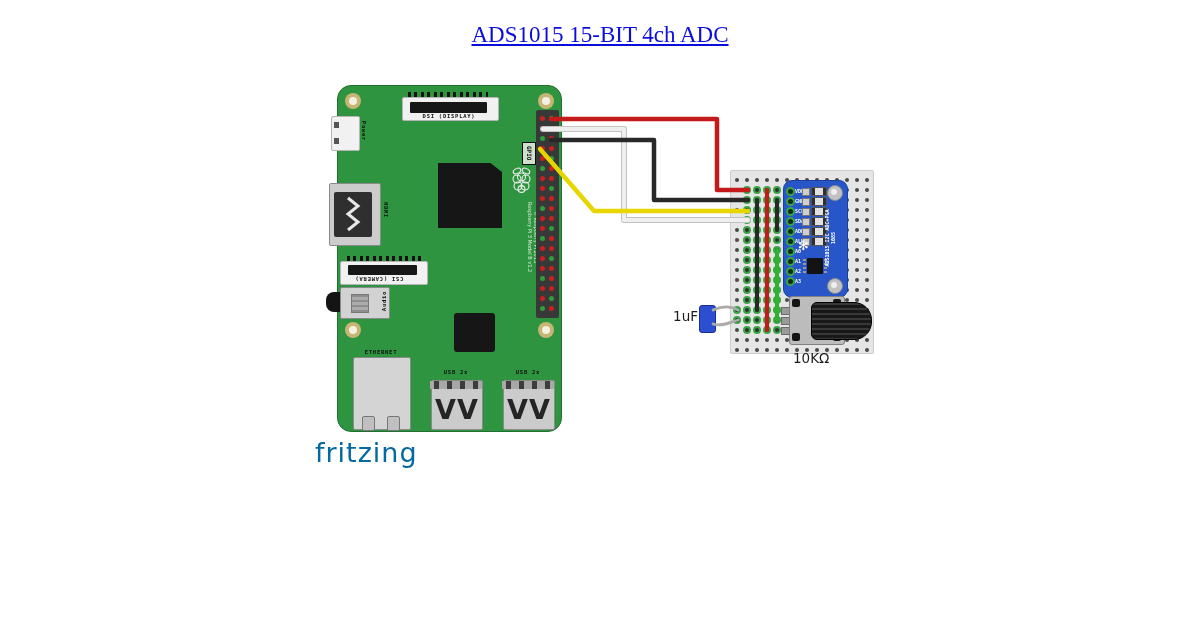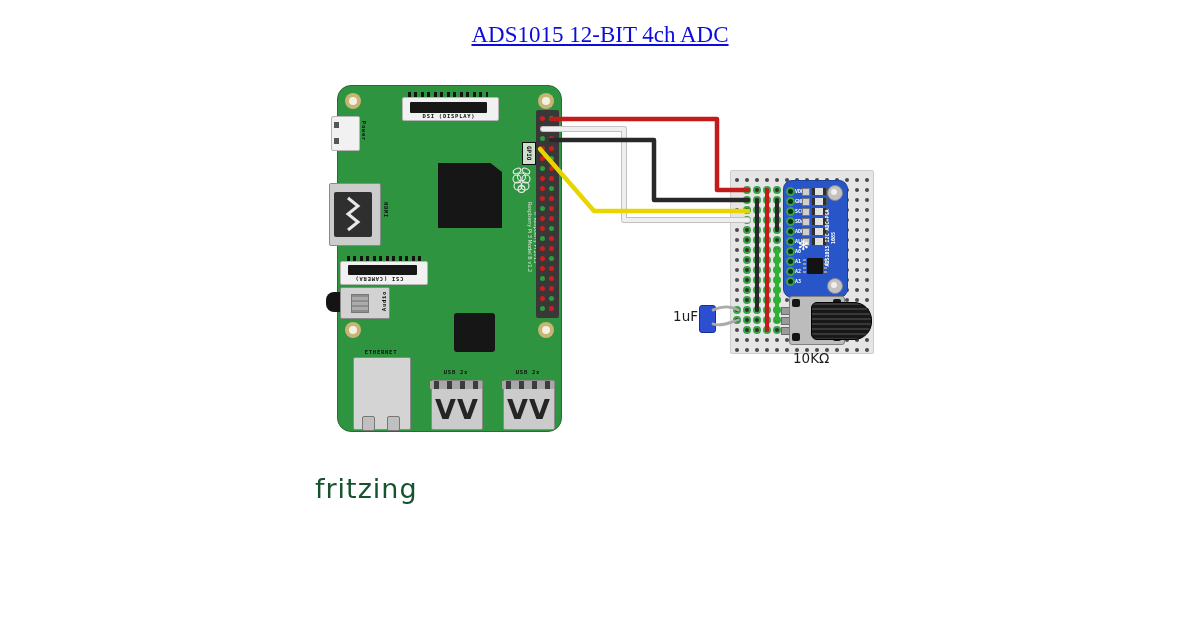--- a/index.html
+++ b/index.html
@@ -8,21 +8,21 @@
   .abs{position:absolute;}
   a{cursor:pointer;}
 
   
   #title-wrap{top:22px;left:0;width:100%;text-align:center;}
   #title-wrap a{font-family:"Liberation Serif","DejaVu Serif",serif;font-size:23px;color:#0c0cdd;text-decoration:underline;}
   #init-wrap{top:498px;left:0;width:100%;text-align:center;}
   #init-wrap a{font-family:"Liberation Serif","DejaVu Serif",serif;font-size:23px;color:#0c0cdd;text-decoration:underline;text-decoration-thickness:1px;}
 
   
-  #watermark{left:315px;top:437px;font-size:27px;color:#14532d;letter-spacing:1px;font-family:"DejaVu Sans",sans-serif;margin-top:36px;}
+  #watermark{left:315px;top:437px;font-size:27px;color:#0369a1;letter-spacing:1px;font-family:"DejaVu Sans",sans-serif;}
 
   
   #pi-board{left:337px;top:85px;width:223px;height:345px;background:#2e9440;border:1px solid #227031;border-radius:14px;}
   .pihole{position:absolute;width:16px;height:16px;border-radius:50%;background:#c6b573;}
   .pihole:after{content:"";position:absolute;left:4px;top:4px;width:8px;height:8px;border-radius:50%;background:#f4f1e4;}
   .chip{position:absolute;background:#161616;}
   .pads{position:absolute;height:6px;background:repeating-linear-gradient(90deg,#141414 0 3px,rgba(0,0,0,0) 3px 6.5px);}
   .conn-white{position:absolute;background:#f1f1f1;border:1px solid #b5b5b5;border-radius:2px;}
   .conn-black{position:absolute;background:#171717;border-radius:1px;}
   .port{position:absolute;background:#cbcbcb;border:1px solid #8a8a8a;border-radius:2px;}
@@ -86,21 +86,21 @@
   .complbl{position:absolute;color:#1c1c1c;font-size:13.5px;font-family:"DejaVu Sans",sans-serif;}
 
   #wires{left:0;top:0;width:1200px;height:630px;z-index:6;pointer-events:none;}
 </style>
 </head>
 <body>
 
 <div id="page">
 
   <div class="abs" id="title-wrap">
-    <a>ADS1015 12-BIT 4ch ADC</a>
+    <a>ADS1015 15-BIT 4ch ADC</a>
   </div>
 
   <div class="abs" id="pi-board"></div>
 
   <div class="pihole abs" style="left:345px;top:93px;"></div>
   <div class="pihole abs" style="left:538px;top:93px;"></div>
   <div class="pihole abs" style="left:345px;top:322px;"></div>
   <div class="pihole abs" style="left:538px;top:322px;"></div>
 
   <div class="conn-white abs" style="left:331px;top:116px;width:27px;height:33px;">

